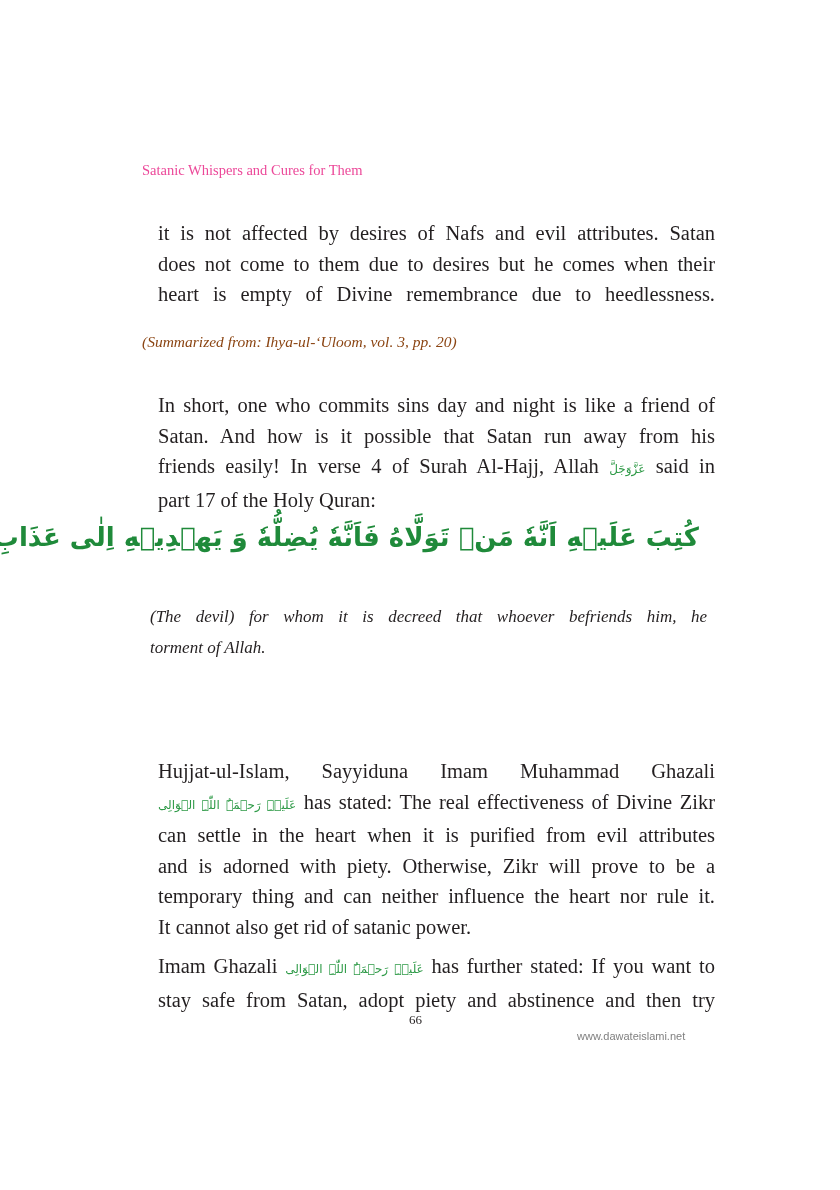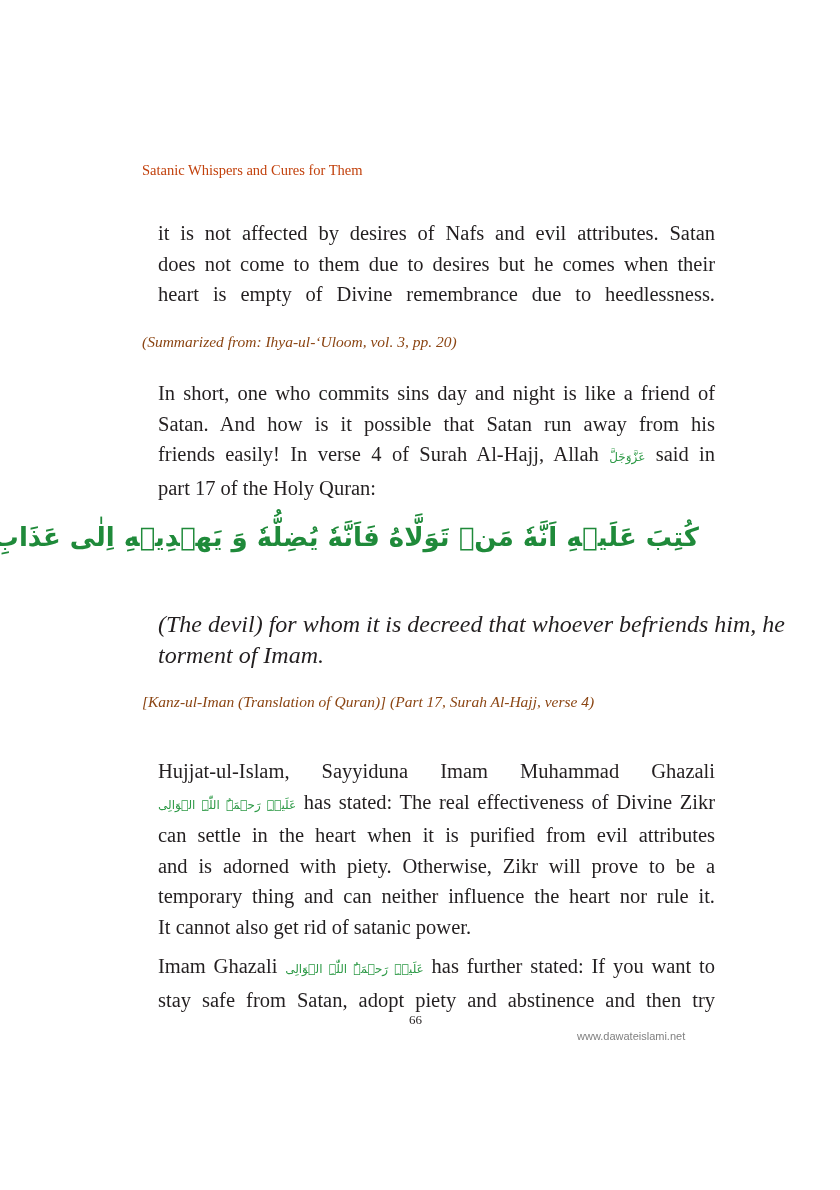--- a/index.html
+++ b/index.html
@@ -1,20 +1,20 @@
 <!DOCTYPE html>
 <html><head>
 <meta charset="utf-8">
 <style>
   html, body { margin: 0; padding: 0; background: #ffffff; }
   body { width: 840px; height: 1190px; position: relative; overflow: hidden; }
   .page { position: absolute; left: 0; top: 0; width: 840px; height: 1190px; background: #ffffff; }
   .running-head {
     position: absolute; left: 142px; top: 162px;
-    font-family: "Liberation Serif", serif; font-size: 14.5px; color: #c2410c;
+    font-family: "Liberation Serif", serif; font-size: 14.5px; color: #ec4899;
   }
   .para {
     position: absolute; left: 142px; width: 557px;
     font-family: "Liberation Serif", serif; font-size: 20.5px; line-height: 30.5px;
     color: #231f20; text-align: justify; margin: 16px;
   }
   .para .ln { display: block; text-align: justify; text-align-last: justify; white-space: nowrap; }
   .para .ln.last { text-align-last: left; }
   .ref {
     position: absolute; left: 142px;
@@ -22,22 +22,22 @@
     color: #8b4513;
   }
   .honor { color: #2e9a47; font-family: "DejaVu Sans", sans-serif; font-size: 12px; direction: rtl; unicode-bidi: isolate; }
   .ayah {
     position: absolute; left: 142px; width: 557px; top: 512px;
     font-family: "DejaVu Sans", sans-serif; font-size: 26px; font-weight: bold;
     color: #1f8a3a; direction: rtl; text-align: center; white-space: nowrap; line-height: 50px;
   }
   .trans {
     position: absolute; left: 142px; width: 557px; top: 593px;
-    font-family: "Liberation Serif", serif; font-style: italic; font-size: 24px; line-height: 31px;
-    color: #231f20; margin: 16px;
+    font-family: "Liberation Serif", serif; font-style: italic; font-size: 17px; line-height: 31px;
+    color: #231f20; margin: 8px;
   }
   .page-number {
     position: absolute; left: 409px; top: 1012px;
     font-family: "Liberation Serif", serif; font-size: 13px; color: #231f20;
   }
   .website {
     position: absolute; left: 577px; top: 1030px;
     font-family: "Liberation Sans", sans-serif; font-size: 11px; color: #808080;
   }
 </style>
@@ -49,42 +49,41 @@
   <div class="running-head">Satanic Whispers and Cures for Them</div>
 
   <div class="para" style="top:202px;">
     <span class="ln">it is not affected by desires of Nafs and evil attributes. Satan</span>
     <span class="ln">does not come to them due to desires but he comes when their</span>
     <span class="ln">heart is empty of Divine remembrance due to heedlessness.</span>
   </div>
 
   <div class="ref" style="top:333px;">(Summarized from: Ihya-ul-‘Uloom, vol. 3, pp. 20)</div>
 
-  <div class="para" style="top:362px;">
+  <div class="para" style="top:374px;">
     <span class="ln">In short, one who commits sins day and night is like a friend of</span>
     <span class="ln">Satan. And how is it possible that Satan run away from his</span>
     <span class="ln">
       <span>friends easily! In verse 4 of Surah Al-Hajj, Allah</span>
       <span class="honor">عَزَّوَجَلَّ</span>
       <span>said in</span>
     </span>
     <span class="ln last">part 17 of the Holy Quran:</span>
   </div>
 
   <div class="ayah">
     <span>كُتِبَ عَلَيۡهِ اَنَّهٗ مَنۡ تَوَلَّاهُ فَاَنَّهٗ يُضِلُّهٗ وَ يَهۡدِيۡهِ اِلٰى عَذَابِ السَّعِيۡرِ</span>
     
   </div>
 
   <div class="trans para" style="font-style:italic;">
     <span class="ln">(The devil) for whom it is decreed that whoever befriends him, he</span>
-    <span class="ln last">torment of Imam.</span>
+    <span class="ln last">torment of Allah.</span>
   </div>
 
-  <div class="ref" style="top:693px;">[Kanz-ul-Iman (Translation of Quran)] (Part 17, Surah Al-Hajj, verse 4)</div>
 
   <div class="para" style="top:935px;">
     <span class="ln">
       <span>Imam Ghazali</span>
       <span class="honor">عَلَیۡہِ رَحۡمَۃُ اللّٰہِ الۡوَالِی</span>
       <span>has further stated: If you want to</span>
     </span>
     <span class="ln">stay safe from Satan, adopt piety and abstinence and then try</span>
   </div>
 

